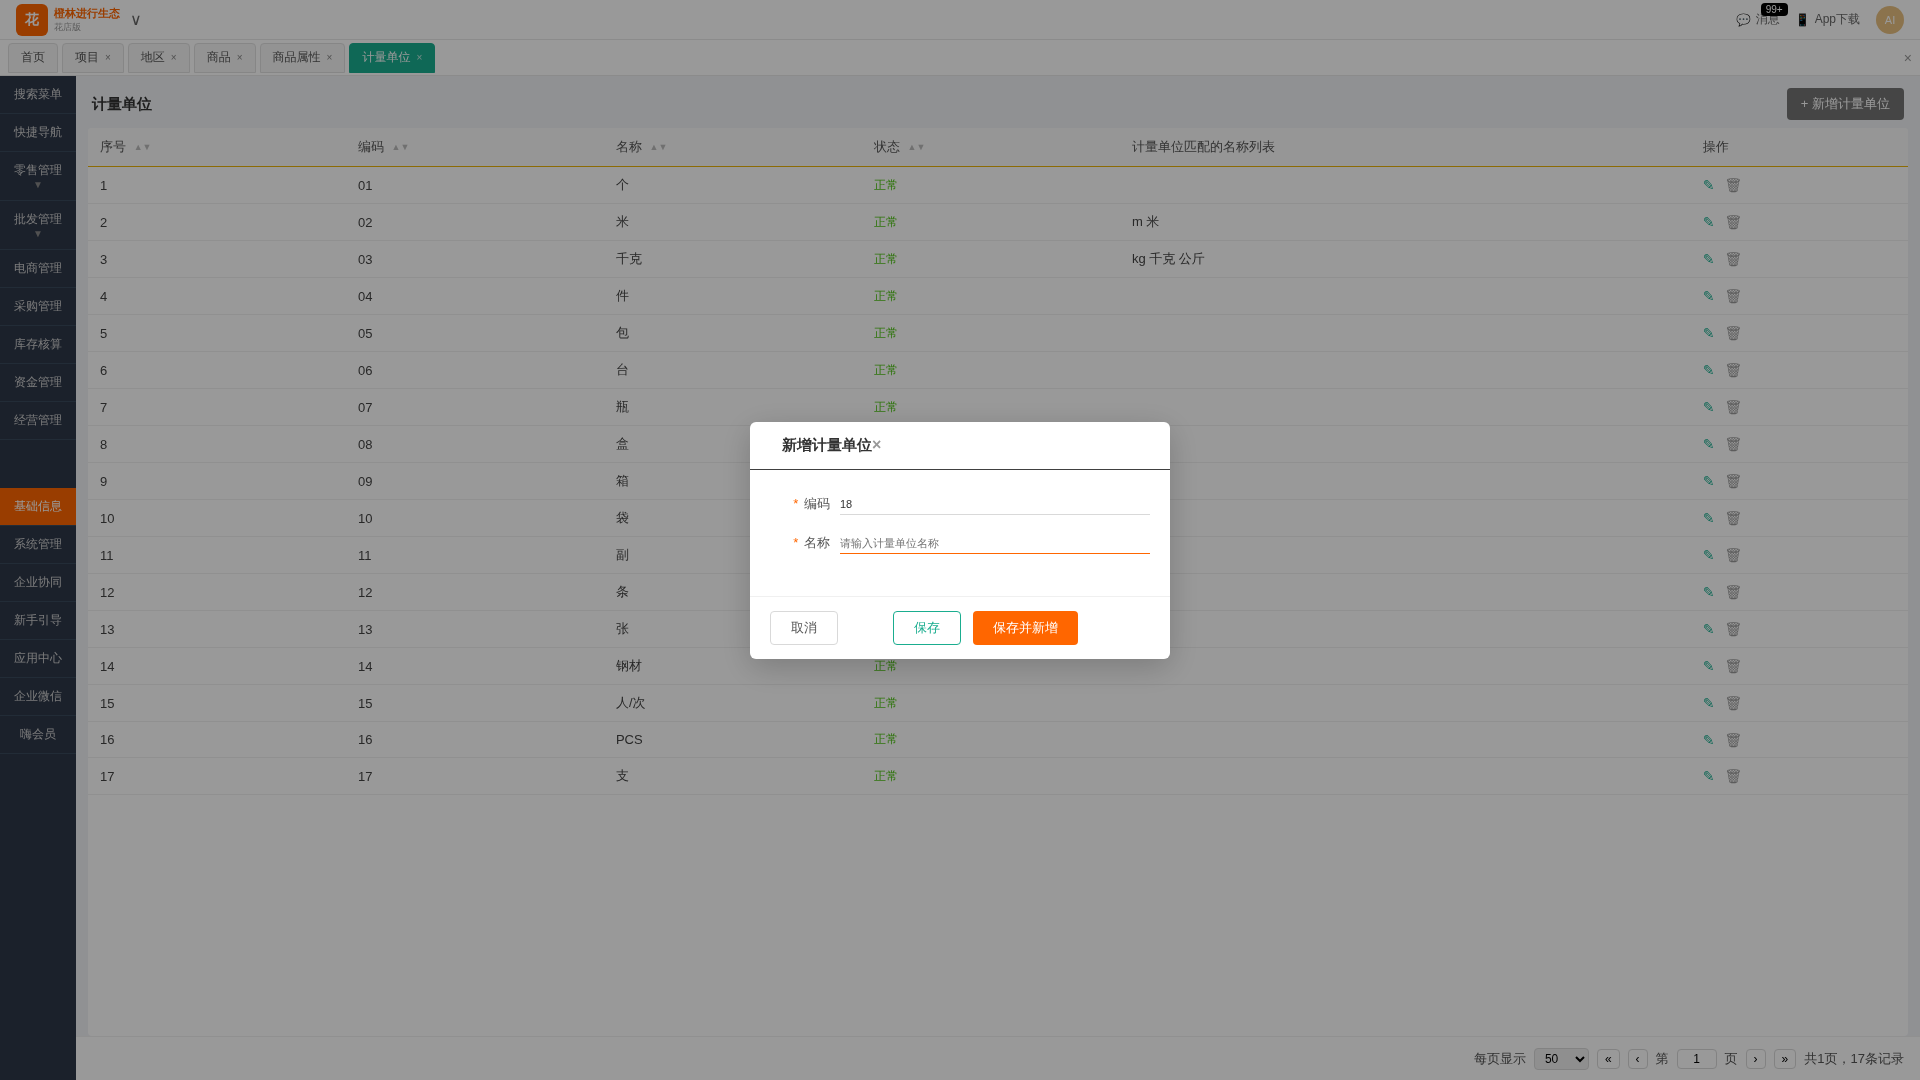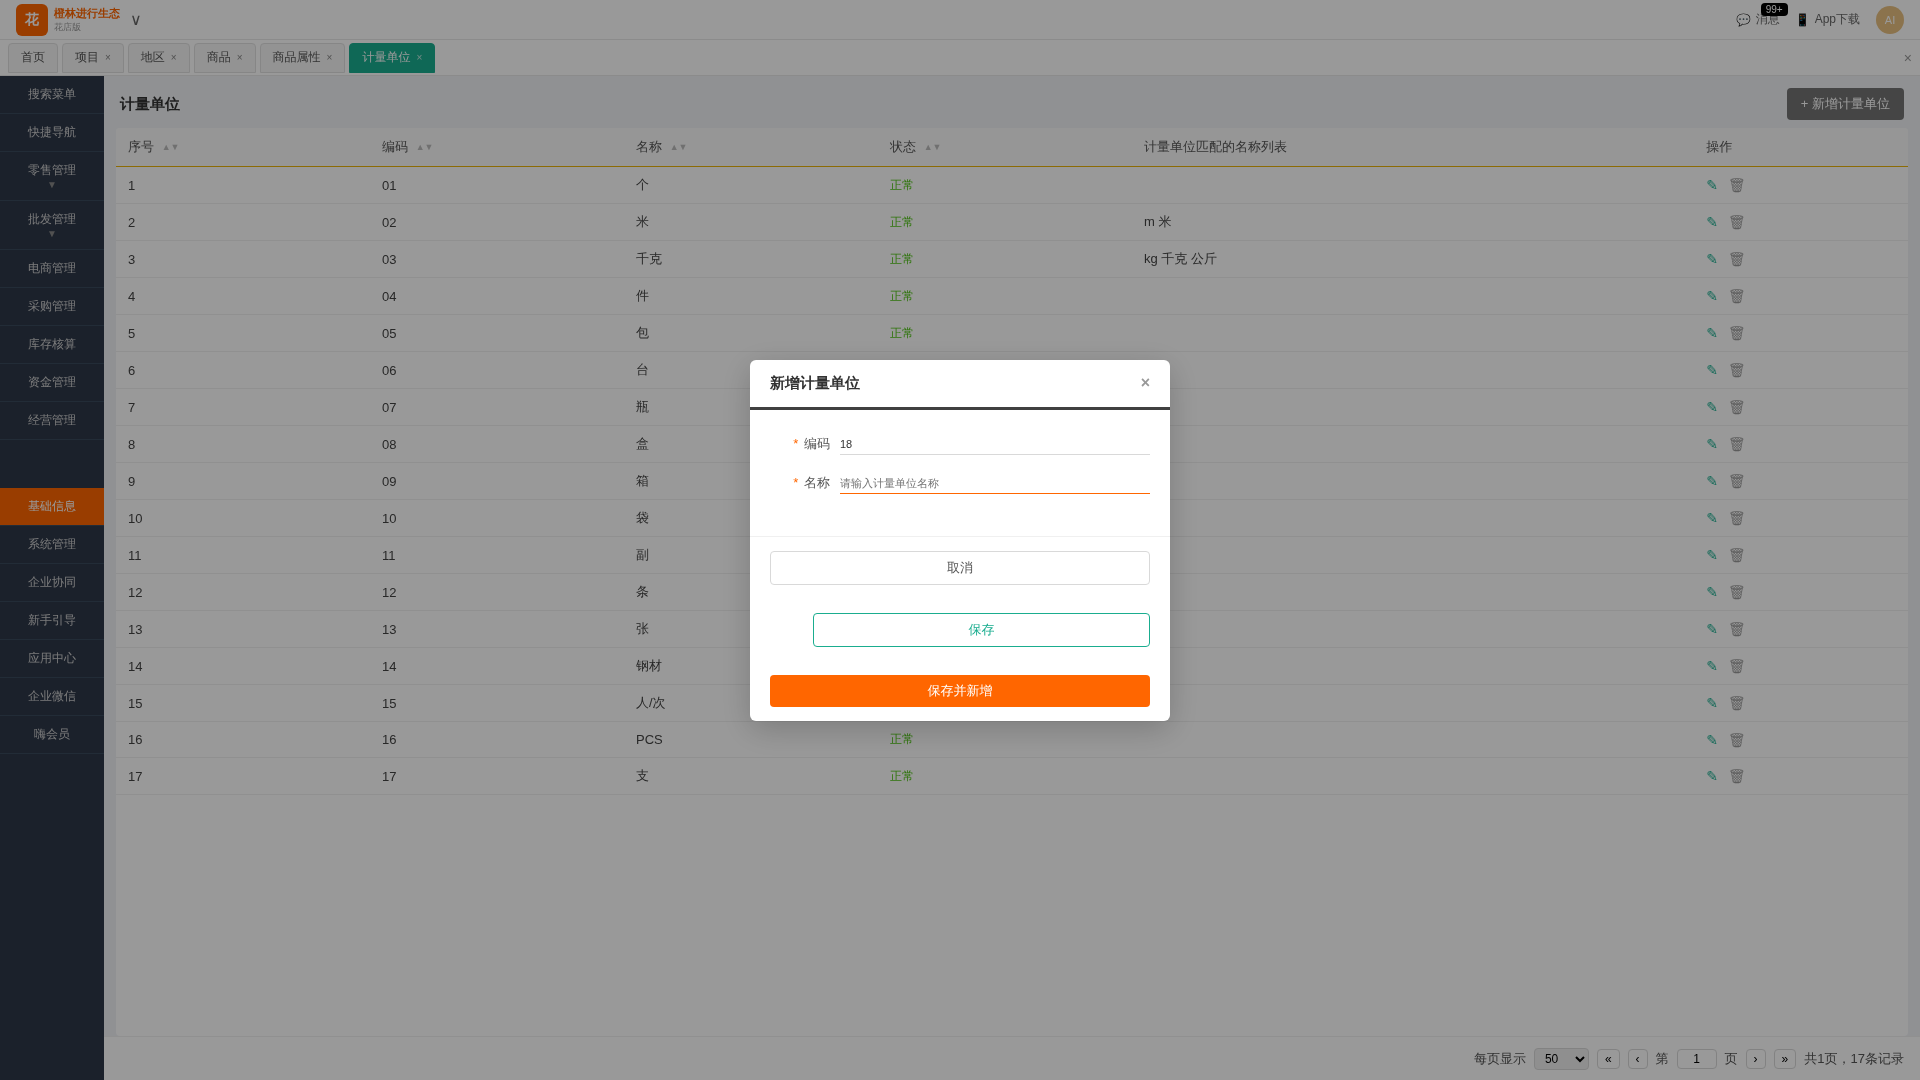--- a/index.html
+++ b/index.html
@@ -57,21 +57,21 @@
       border-color: #1aad8f;
     }
     .tab-close { font-size: 10px; opacity: 0.7; }
     .tab-bar-close { margin-left: auto; color: #999; cursor: pointer; font-size: 14px; }
 
     
     .layout { display: flex; height: calc(1080px - 76px); }
 
     
     .sidebar {
-      width: 104px;
+      width: 76px;
       background: #2d3748;
       display: flex;
       flex-direction: column;
       overflow-y: auto;
       flex-shrink: 0;
     }
     .sidebar-item {
       padding: 10px 8px;
       text-align: center;
       color: #ccc;
@@ -197,25 +197,25 @@
 
     
     .modal {
       background: white;
       border-radius: 6px;
       width: 420px;
       box-shadow: 0 8px 32px rgba(0,0,0,0.2);
       overflow: hidden;
     }
     .modal-header {
-      padding: 14px 20px;
-      border-bottom: 3px solid #404040;
-      display: flex;
-      align-items: center;
-      justify-content: space-between;
+      padding: 14px 32px;
+      border-bottom: 1px solid #404040;
+      display: flex;
+      align-items: center;
+      justify-content: flex-start;
       font-size: 15px;
       font-weight: bold;
       color: #333;
     }
     .modal-close { color: #999; cursor: pointer; font-size: 16px; }
     .modal-body { padding: 24px 20px; }
     .form-row {
       display: flex;
       align-items: center;
       margin-bottom: 18px;
@@ -235,24 +235,23 @@
       border-bottom: 1px solid #d9d9d9;
       padding: 4px 0;
       font-size: 11px;
       outline: none;
       color: #333;
     }
     .form-input.focused { border-bottom-color: #f60; }
     .modal-footer {
       padding: 14px 20px;
       display: flex;
-      justify-content: space-between;
-      gap: 28px;
+      justify-content: flex-start;
+      gap: 12px;
       border-top: 1px solid #f0f0f0;
-      flex-direction: column;
     }
     .btn-cancel {
       border: 1px solid #d9d9d9;
       background: white;
       padding: 7px 20px;
       border-radius: 4px;
       cursor: pointer;
       font-size: 13px;
       color: #555;
     }

